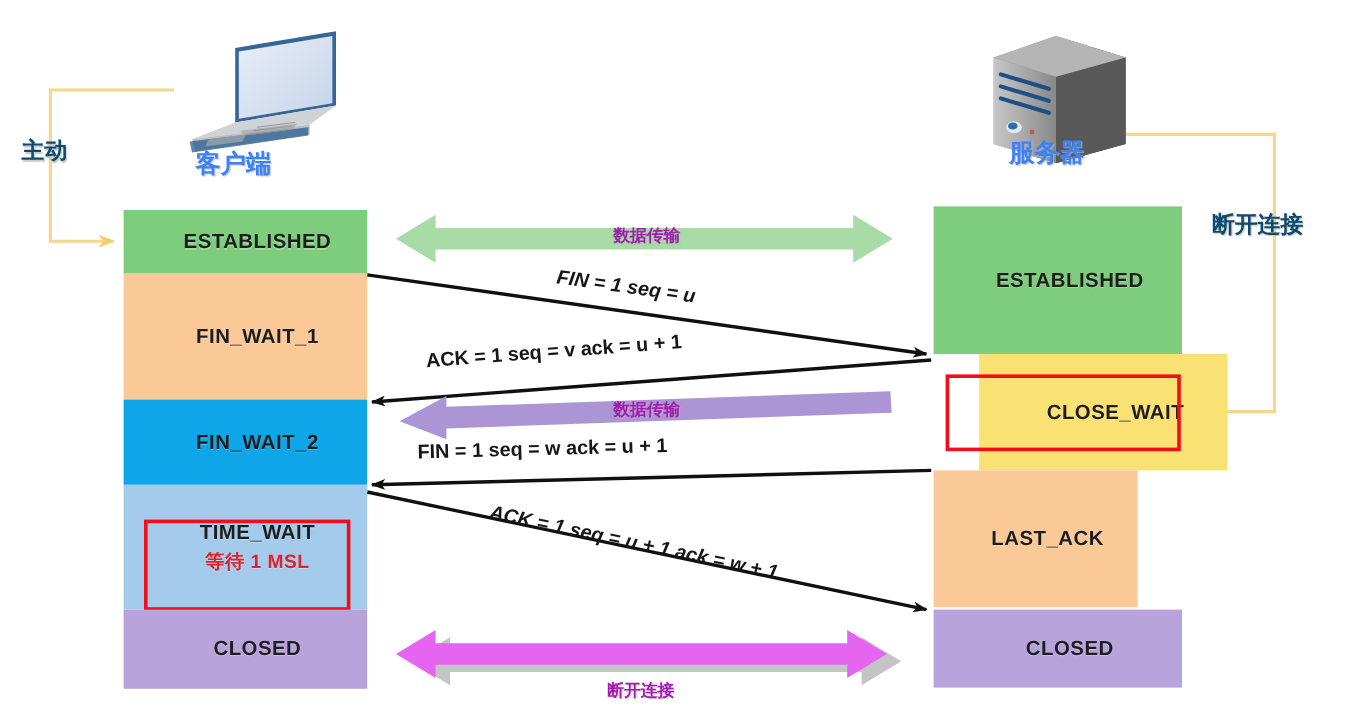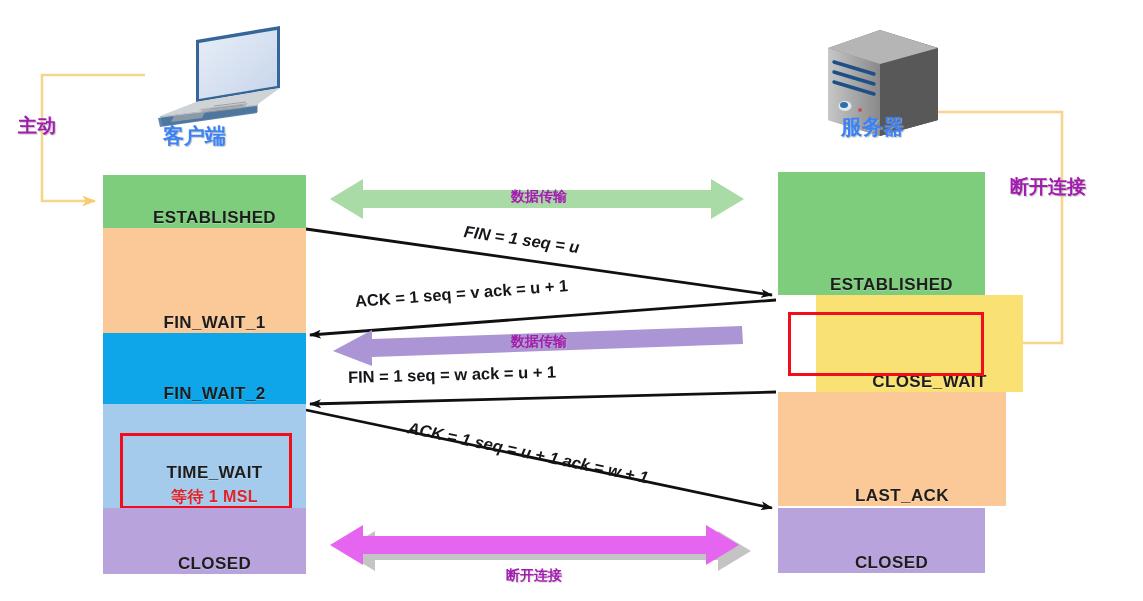--- a/index.html
+++ b/index.html
@@ -20,21 +20,21 @@
   }
 
   
   .state-col {
     position: absolute;
   }
   .state-box {
     position: absolute;
     display: flex;
     align-items: center;
-    justify-content: flex-end;
+    justify-content: center;
     flex-direction: column;
     box-sizing: border-box;
     color: #1d1d1d;
     font-weight: bold;
     letter-spacing: 0.4px;
     text-shadow: 0 1px 0 rgba(255,255,255,0.25);
     padding-left: 20px;
   }
   .state-label {
     font-size: 17px;
@@ -60,21 +60,21 @@
     font-size: 21px;
     font-weight: bold;
     color: #3b82f6;
     white-space: nowrap;
     text-shadow: 1px 1px 1px rgba(180,180,180,0.8);
   }
   .side-caption {
     position: absolute;
     font-size: 19px;
     font-weight: bold;
-    color: #a21caf;
+    color: #0c4a6e;
     white-space: nowrap;
     text-shadow: 1px 1px 1px rgba(190,190,190,0.9);
   }
 
   
   svg.overlay {
     position: absolute;
     left: 0;
     top: 0;
     width: 1143px;
@@ -219,21 +219,21 @@
   </div>
 
   <div class="state-col">
     <div class="state-box" style="left:778px; top:172px; width:207px; height:123px; background:#7dcd7d;">
       <span class="state-label">ESTABLISHED</span>
     </div>
     <div class="state-box" style="left:816px; top:295px; width:207px; height:97px; background:#fae173;">
       <span class="state-label">CLOSE_WAIT</span>
     </div>
     <div class="redbox" style="left:788px; top:312px; width:196px; height:64px;"></div>
-    <div class="state-box" style="left:778px; top:392px; width:228px; height:114px; background:#fac997;">
+    <div class="state-box" style="left:778px; top:392px; width:170px; height:114px; background:#fac997;">
       <span class="state-label">LAST_ACK</span>
     </div>
     <div class="state-box" style="left:778px; top:508px; width:207px; height:65px; background:#b9a3dd;">
       <span class="state-label">CLOSED</span>
     </div>
   </div>
 
   <div class="msg-label msg-italic" style="left:464px; top:222px; transform:rotate(8deg);">FIN = 1 seq = u</div>
 
   <div class="msg-label" style="left:355px; top:292px; transform:rotate(-4.3deg);">ACK = 1 seq = v ack = u + 1</div>

